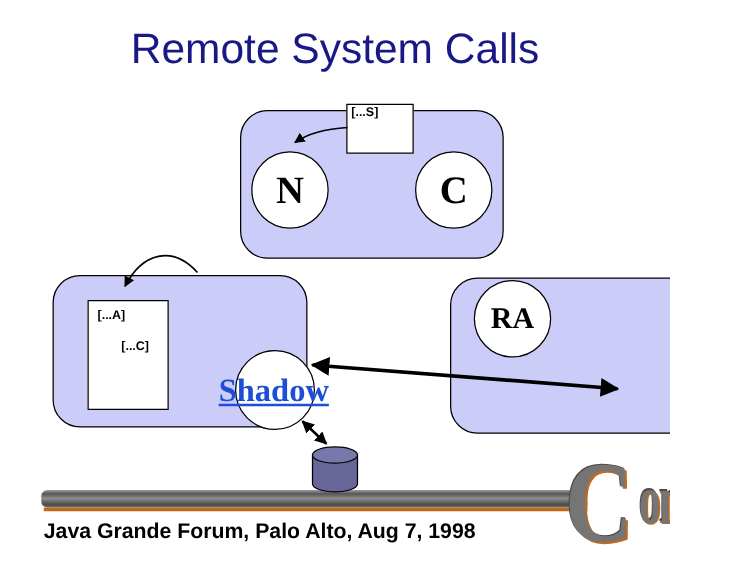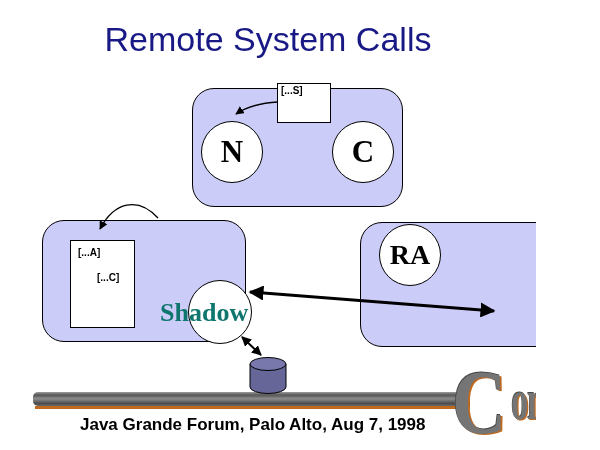--- a/index.html
+++ b/index.html
@@ -41,25 +41,25 @@
   .c-label{display:block;padding:14px 0 0 26px;}
   .circle{
     position:absolute;background:#fff;border:1px solid #000;border-radius:50%;
     display:flex;align-items:center;justify-content:center;z-index:3;
     font-family:"Liberation Serif",serif;font-weight:bold;color:#000;
   }
   .circle-n{left:201px;top:121px;width:62px;height:62px;font-size:31px;}
   .circle-c{left:332px;top:121px;width:62px;height:62px;font-size:31px;}
   .circle-ca{left:151px;top:221px;width:62px;height:62px;font-size:28px;}
   .circle-shadow{left:188px;top:280px;width:64px;height:64px;}
-  .circle-ra{left:379px;top:224px;width:62px;height:62px;font-size:28px;}
+  .circle-ra{left:379px;top:224px;width:62px;height:62px;font-size:24px;}
   .circle-job{left:500px;top:283px;width:62px;height:62px;font-size:28px;}
   .shadow-label{
-    position:absolute;left:160px;top:298px;width:118px;z-index:6;
-    font-family:"Liberation Serif",serif;font-weight:bold;font-size:26px;color:#0f766e;
+    position:absolute;left:160px;top:298px;width:118px;text-align:center;z-index:6;
+    font-family:"Liberation Serif",serif;font-weight:bold;font-size:26px;color:#1d4ed8;text-decoration:underline;
   }
   .arrows{position:absolute;left:0;top:0;width:600px;height:450px;z-index:5;pointer-events:none;}
   .bar{
     position:absolute;left:33px;top:392px;width:437px;height:14px;z-index:2;
     background:linear-gradient(180deg,#9c9c9c 0%,#565656 22%,#8d8d8d 48%,#4c4c4c 82%,#6a6a6a 100%);
     border-radius:5px 0 0 5px;
   }
   .orange-line{
     position:absolute;left:35px;top:406px;width:435px;height:3px;z-index:2;
     background:var(--accent-orange);
@@ -71,21 +71,21 @@
     transform:scaleX(0.82);transform-origin:left top;
     text-shadow:2px 1px 0 var(--accent-orange), -1px -1px 0 #4a4a4a;
   }
   .logo-rest{
     left:511px;top:372px;font-size:56px;line-height:1;letter-spacing:-2px;
     transform:scaleX(0.62);transform-origin:left top;
     text-shadow:2px 1px 0 var(--accent-orange), -1px -1px 0 #4a4a4a;
   }
   .caption{
     position:absolute;left:35px;top:415px;z-index:3;
-    font-size:17px;font-weight:bold;color:#000;white-space:nowrap;margin-left:45px;
+    font-size:17px;font-weight:bold;color:#000;white-space:nowrap;
   }
   .page-number{
     position:absolute;left:562px;top:422px;z-index:7;
     font-family:"Liberation Serif",serif;font-size:14px;color:#ec4899;
   }
 </style>
 </head>
 <body>
 
 <div class="slide">

